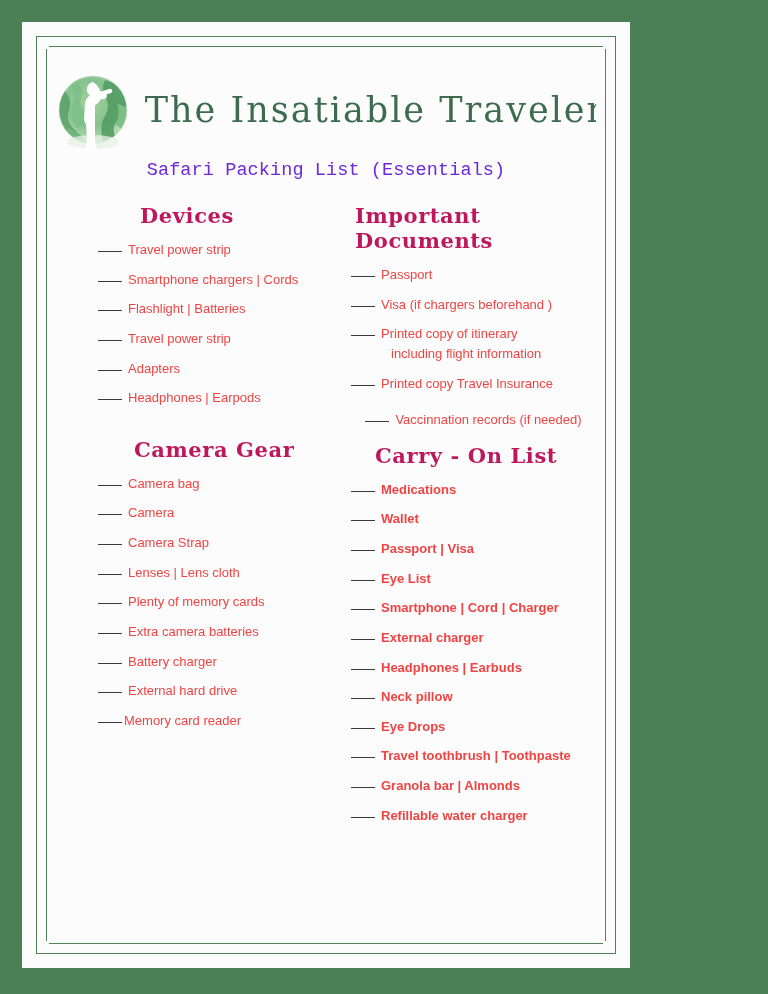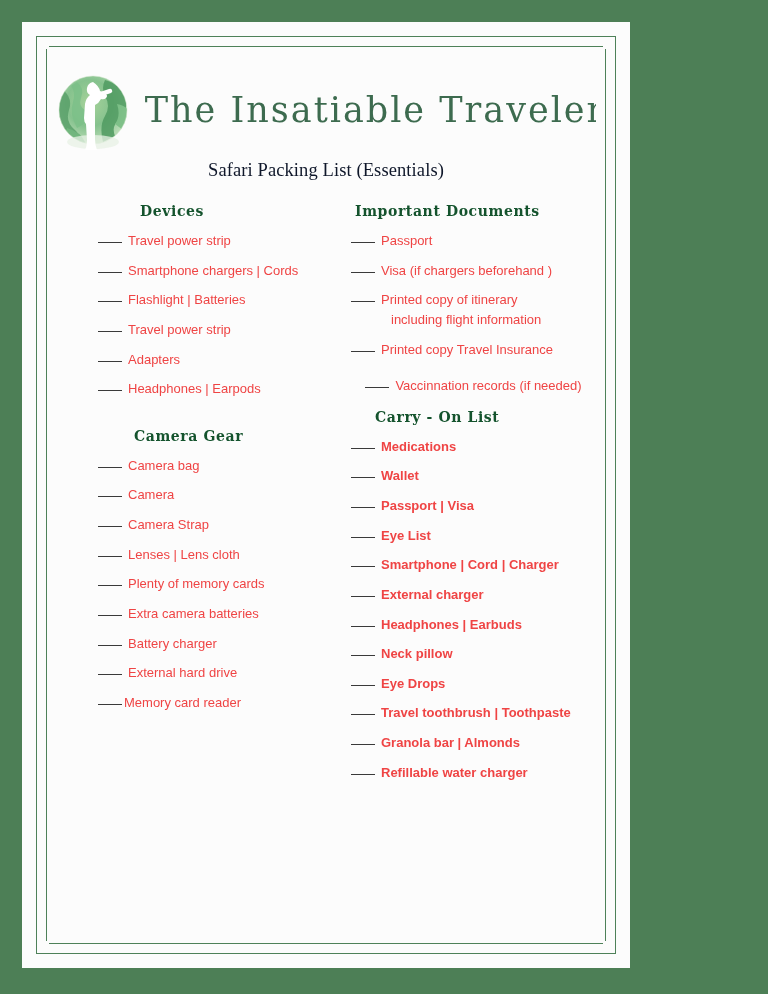--- a/index.html
+++ b/index.html
@@ -34,38 +34,38 @@
     font-weight:400;
     font-size:35px;
     letter-spacing:2.0px;
     color:#3d6b4f;
     white-space:nowrap;
     line-height:1;
     margin-left:2px;
     margin-bottom:6px;
   }
   .subtitle{
-    font-family:Liberation Serif, serif;
+    font-family:Liberation Mono, monospace;
     font-size:18.5px;
-    color:#0f172a;
+    color:#6d28d9;
     margin-top:4px;
     letter-spacing:.1px;
   }
 
   
   .columns{display:flex;margin-top:22px;}
   .col{flex:1 1 50%;}
   .col-left{padding-left:42px;}
   .col-right{padding-left:8px;}
 
   .section-title{
     font-family:"DejaVu Serif",serif;
     font-weight:700;
-    font-size:14px;
-    color:#14532d;
+    font-size:21px;
+    color:#be185d;
     letter-spacing:.6px;
     margin:0 0 14px 0;
   }
   .st-devices{padding-left:42px;}
   .st-camera{padding-left:36px;margin-top:30px;}
   .st-docs{padding-left:4px;}
   .st-carry{padding-left:24px;margin-top:14px;}
 
   ul.items{list-style:none;margin:0;padding:0;}
   ul.items li{

